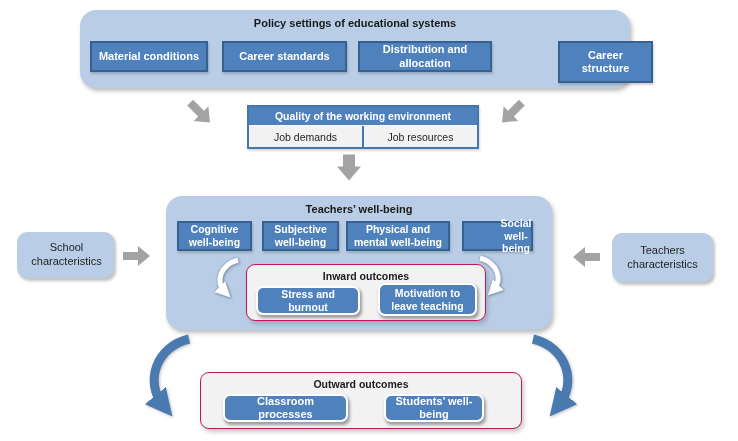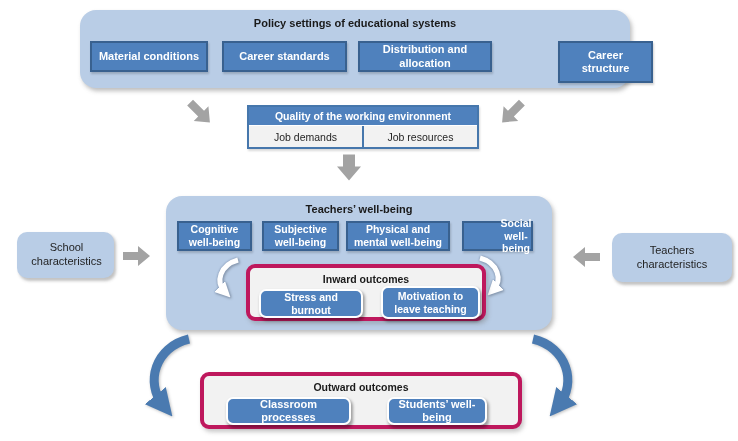--- a/index.html
+++ b/index.html
@@ -29,21 +29,21 @@
   }
   
   .blue-round {
     position:absolute; background:#4f81bd; border:2px solid #ffffff; border-radius:7px;
     color:#fff; font-size:11px; font-weight:600; line-height:1.2;
     display:flex; align-items:center; justify-content:center; text-align:center;
     box-shadow:1.5px 2.5px 3px rgba(0,0,0,.35); padding:1px 4px;
   }
   
   .gray-container {
-    position:absolute; background:#f2f2f2; border:4px solid #be185d; border-radius:9px;
+    position:absolute; background:#f2f2f2; border:1px solid #be185d; border-radius:9px;
     box-shadow:2px 3px 4px rgba(120,120,120,.4);
   }
   .gray-container .container-title { padding-top:5px; font-size:10.5px; }
   
   .side-box {
     position:absolute; background:#b9cde6; border-radius:10px;
     box-shadow:2px 2.5px 3px rgba(120,120,120,.45);
     display:flex; align-items:center; justify-content:center; text-align:center;
     font-size:11px; color:#1f1f1f; line-height:1.25; padding:2px 6px;
   }
@@ -95,21 +95,21 @@
 
   <svg class="arrow-svg" style="left:337px; top:154px;" width="24" height="27" viewBox="0 0 24 26">
     <polygon points="6,0 18,0 18,12 24,12 12,26 0,12 6,12" fill="#a3a3a3"></polygon>
   </svg>
 
   <div class="side-box" style="left:17px; top:232px; width:97px; height:46px;padding-left:8px;">School characteristics</div>
   <svg class="arrow-svg" style="left:123px; top:246px;" width="27" height="20" viewBox="0 0 27 20">
     <polygon points="0,6 15,6 15,0 27,10 15,20 15,14 0,14" fill="#a3a3a3"></polygon>
   </svg>
 
-  <div class="side-box" style="left:612px; top:233px; width:120px; height:49px;">Teachers characteristics</div>
+  <div class="side-box" style="left:612px; top:233px; width:101px; height:49px;">Teachers characteristics</div>
   <svg class="arrow-svg" style="left:573px; top:247px; transform:rotate(180deg);" width="27" height="20" viewBox="0 0 27 20">
     <polygon points="0,6 15,6 15,0 27,10 15,20 15,14 0,14" fill="#a3a3a3"></polygon>
   </svg>
 
   <section class="lb-container" style="left:166px; top:196px; width:386px; height:134px;">
     <div class="container-title">Teachers’ well-being</div>
     <div class="blue-rect" style="left:96px; top:25px; width:77px; height:30px; font-size:10.5px;">Subjective well-being</div>
     <div class="blue-rect" style="left:11px; top:25px; width:75px; height:30px; font-size:10.5px;">Cognitive well-being</div>
     <div class="blue-rect" style="left:180px; top:25px; width:104px; height:30px; font-size:10.5px;">Physical and mental well-being</div>
     <div class="blue-rect" style="left:296px; top:25px; width:71px; height:30px; font-size:10.5px;padding-left:40px;">Social well-being</div>

